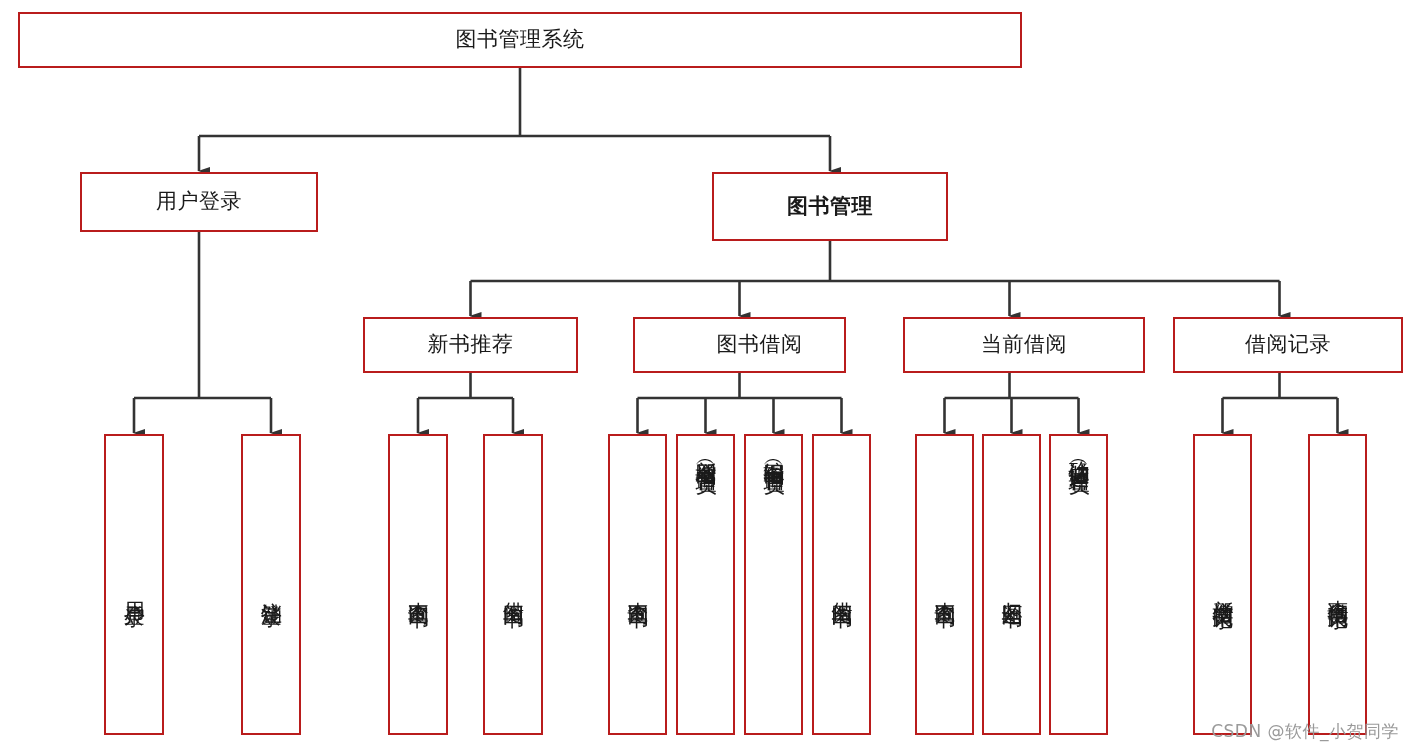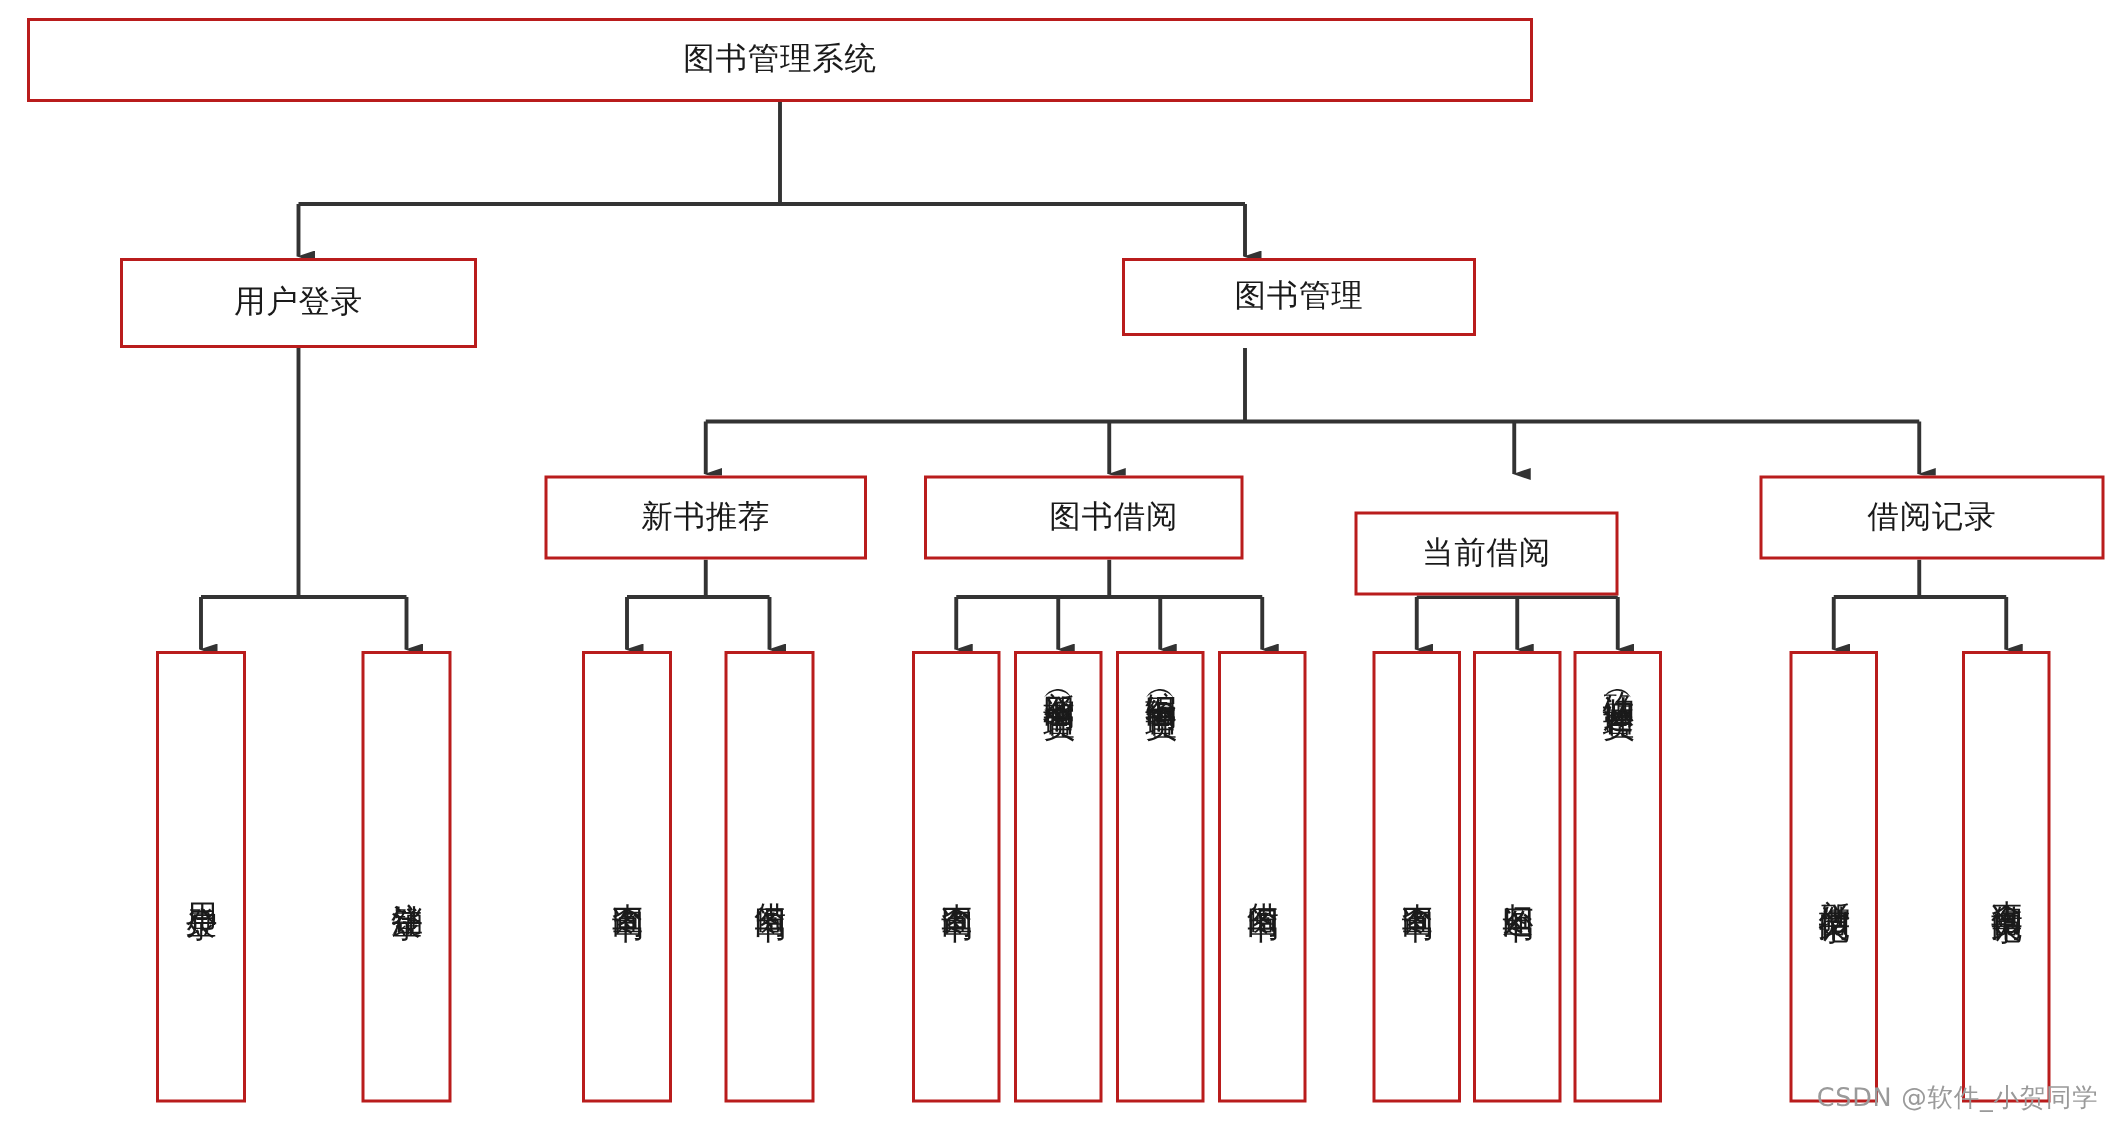--- a/index.html
+++ b/index.html
@@ -128,33 +128,33 @@
   </svg>
 
   <div class="node root" style="left: 18px; top: 12px; width: 1004px; height: 56px;">
     <span class="label-h">图书管理系统</span>
   </div>
 
   <div class="node" style="left: 80px; top: 172px; width: 238px; height: 60px;">
     <span class="label-h">用户登录</span>
   </div>
 
-  <div class="node" style="left: 748px; top: 172px; width: 236px; height: 52px;">
+  <div class="node" style="left: 712px; top: 172px; width: 236px; height: 69px; font-weight: bold;">
     <span class="label-h">图书管理</span>
   </div>
 
   <div class="node" style="left: 363px; top: 317px; width: 215px; height: 56px;">
     <span class="label-h">新书推荐</span>
   </div>
 
-  <div class="node" style="left: 616px; top: 317px; width: 213px; height: 56px; padding-left: 40px;">
+  <div class="node" style="left: 633px; top: 317px; width: 213px; height: 56px; padding-left: 40px;">
     <span class="label-h">图书借阅</span>
   </div>
 
-  <div class="node" style="left: 903px; top: 317px; width: 176px; height: 56px; margin-top: 24px;">
+  <div class="node" style="left: 903px; top: 317px; width: 242px; height: 56px;">
     <span class="label-h">当前借阅</span>
   </div>
 
   <div class="node" style="left: 1173px; top: 317px; width: 230px; height: 56px;">
     <span class="label-h">借阅记录</span>
   </div>
 
   <div class="node leaf" style="left: 104px; top: 434px; width: 60px; height: 301px;">
     <div class="leaf-inner">
       <span class="label-v">用户登录</span>

